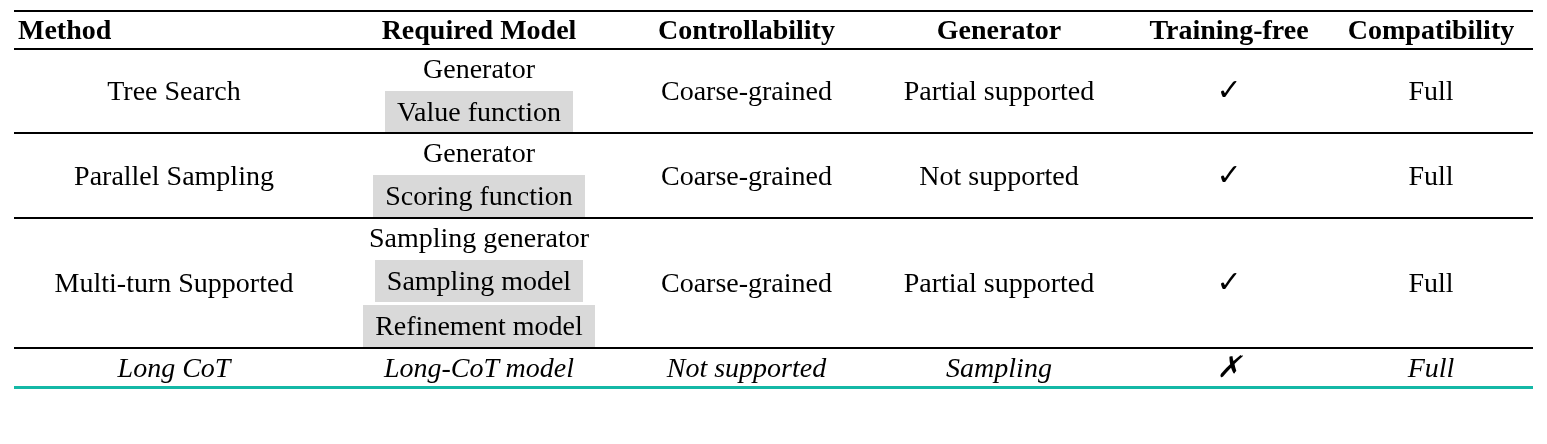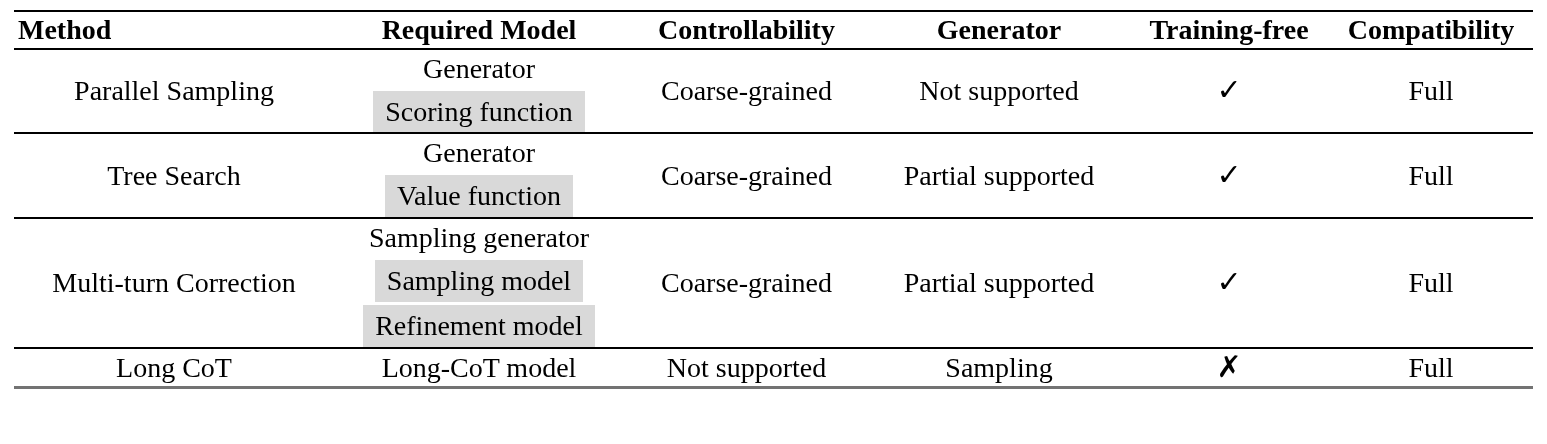--- a/index.html
+++ b/index.html
@@ -47,21 +47,22 @@
     padding-bottom: 10px;
     padding-top: 4px;
   }
   .rule-top {
     border-top: 3px solid #000;
   }
   .rule-mid {
     border-top: 2px solid #000;
   }
   .rule-bottom {
-    border-bottom: 3px solid #737373;
+    border-bottom: 3px solid #14b8a6;
+    font-style: italic;
   }
   tbody tr td {
     padding-top: 11px;
     padding-bottom: 11px;
   }
   td.method-cell {
     text-align: left;
     padding-left: 4px;
   }
   .model-stack {
@@ -104,49 +105,49 @@
         <th>Required Model</th>
         <th>Controllability</th>
         <th>Generator</th>
         <th>Training-free</th>
         <th>Compatibility</th>
       </tr>
     </thead>
     <tbody>
 
       <tr class="rule-mid">
+        <td class="method-cell">Tree Search</td>
+        <td>
+          <span class="model-stack">
+            <span class="model-plain">Generator</span>
+            <span class="model-hl">Value function</span>
+          </span>
+        </td>
+        <td>Coarse-grained</td>
+        <td>Partial supported</td>
+        <td><span class="mark">✓</span></td>
+        <td>Full</td>
+      </tr>
+
+      <tr class="rule-mid">
         <td class="method-cell">Parallel Sampling</td>
         <td>
           <span class="model-stack">
             <span class="model-plain">Generator</span>
             <span class="model-hl">Scoring function</span>
           </span>
         </td>
         <td>Coarse-grained</td>
         <td>Not supported</td>
         <td><span class="mark">✓</span></td>
         <td>Full</td>
       </tr>
 
       <tr class="rule-mid">
-        <td class="method-cell">Tree Search</td>
-        <td>
-          <span class="model-stack">
-            <span class="model-plain">Generator</span>
-            <span class="model-hl">Value function</span>
-          </span>
-        </td>
-        <td>Coarse-grained</td>
-        <td>Partial supported</td>
-        <td><span class="mark">✓</span></td>
-        <td>Full</td>
-      </tr>
-
-      <tr class="rule-mid">
-        <td class="method-cell">Multi-turn Correction</td>
+        <td class="method-cell">Multi-turn Supported</td>
         <td>
           <span class="model-stack">
             <span class="model-plain">Sampling generator</span>
             <span class="model-hl">Sampling model</span>
             <span class="model-hl">Refinement model</span>
           </span>
         </td>
         <td>Coarse-grained</td>
         <td>Partial supported</td>
         <td><span class="mark">✓</span></td>

